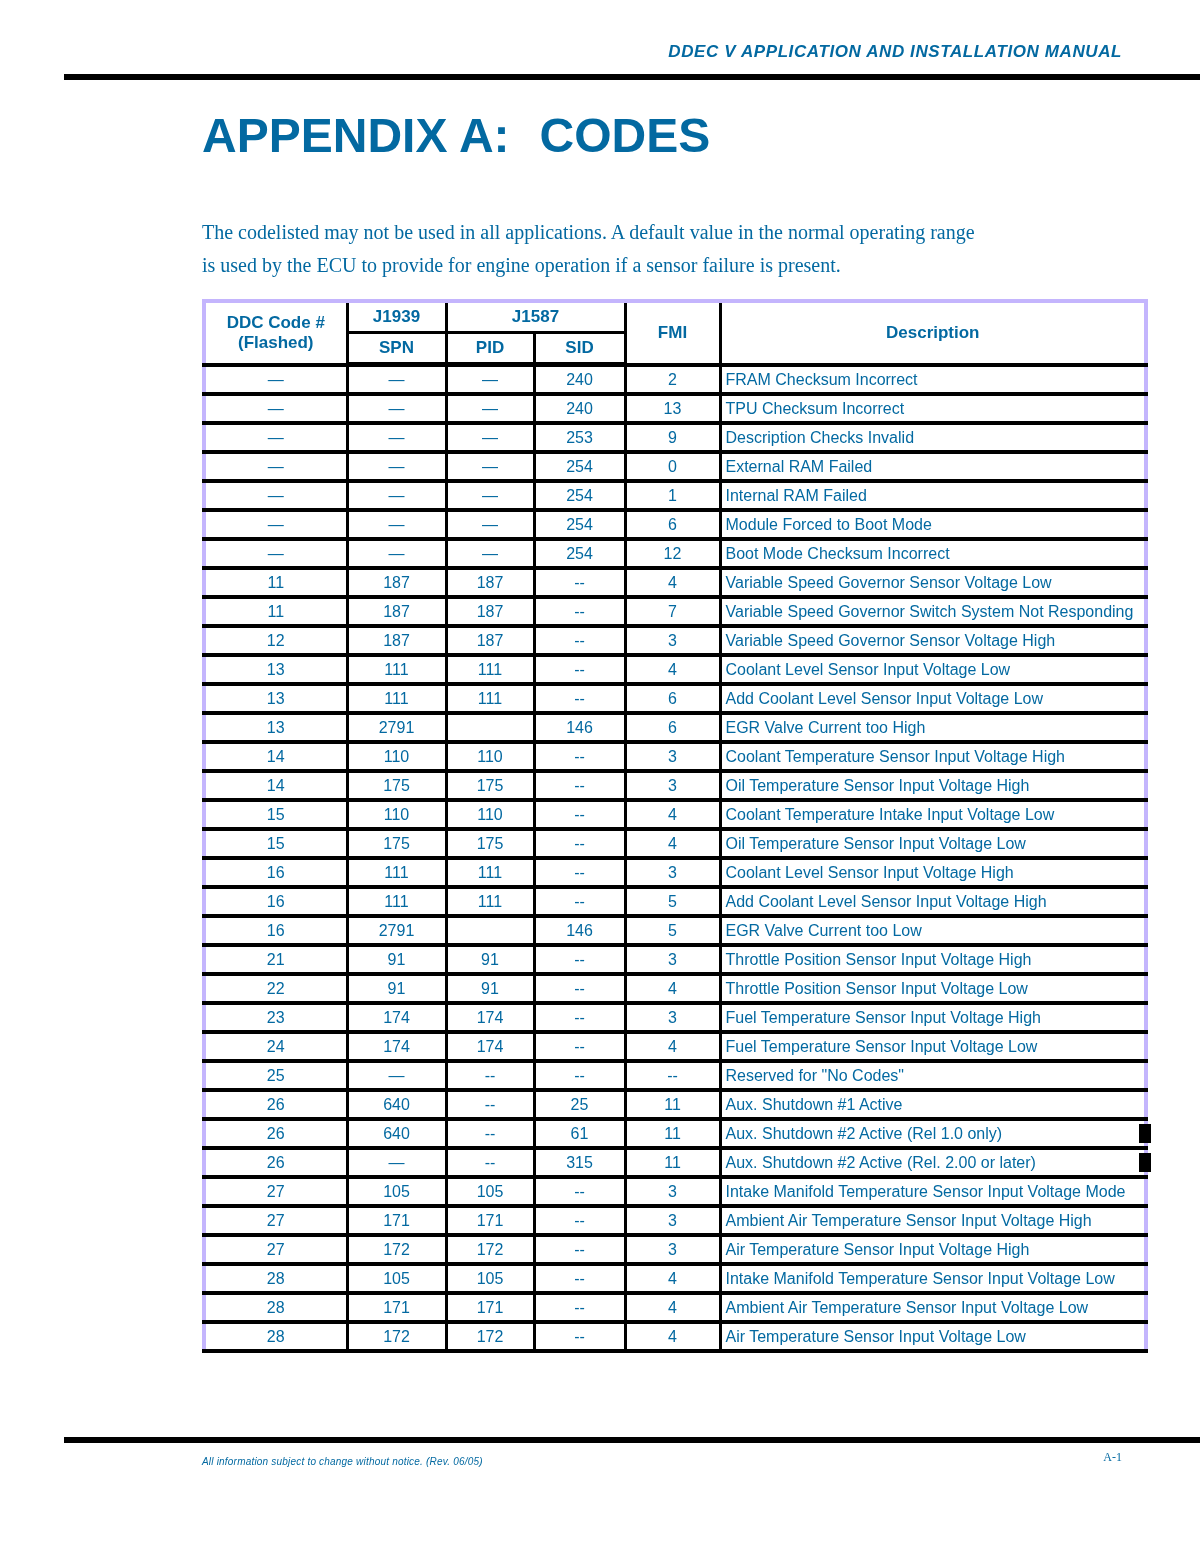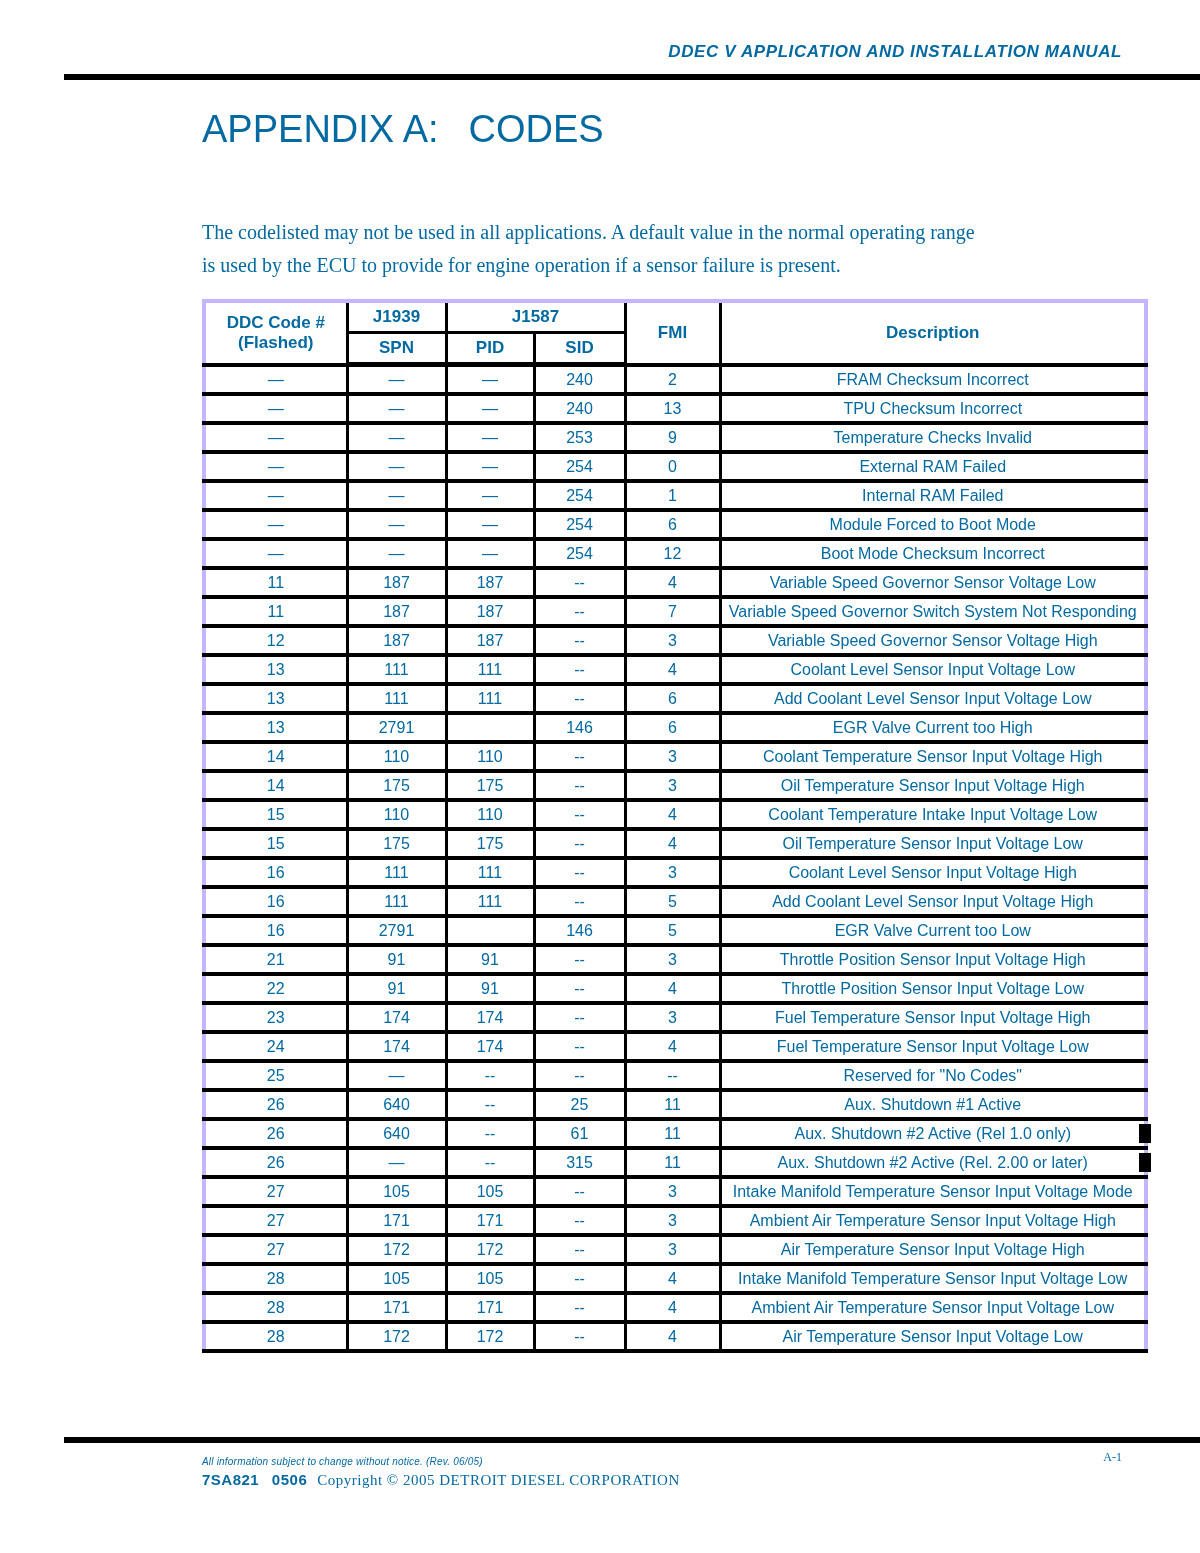--- a/index.html
+++ b/index.html
@@ -9,21 +9,21 @@
   }
   .running-head {
     position:absolute; top:42px; right:112px;
     font-style:italic; font-weight:bold; font-size:17px; letter-spacing:0.6px;
   }
   .rule { position:absolute; left:30px; width:1142px; height:6px; background:#000; }
   .rule-top { top:74px; }
   .rule-bottom { top:1437px; }
   .title {
     position:absolute; top:108px; left:168px; margin:0;
-    font-size:38px; font-weight:normal; letter-spacing:0px; white-space:nowrap;
+    font-size:48px; font-weight:bold; letter-spacing:0px; white-space:nowrap;
   }
   .title .gap { margin-right:30px; display:inline-block; }
   .intro {
     position:absolute; top:216px; left:168px; width:940px; margin:0;
     font-family:"Liberation Serif", serif; font-size:20px; line-height:33px;
     white-space:pre-line;
   }
   table.codes {
     position:absolute; top:299px; left:168px; width:942px;
     border-collapse:collapse; table-layout:fixed;
@@ -34,21 +34,21 @@
     font-size:17px; font-weight:bold; text-align:center; vertical-align:middle;
     height:26px; padding:1px 2px; line-height:20px;
   }
   table.codes thead tr:last-child th { border-bottom-width:5px; }
   table.codes td {
     font-size:16px; vertical-align:middle; height:23px;
     padding:1px 4px; line-height:19px;
     border-top-width:4px; border-bottom-width:4px;
   }
   td.c { text-align:center; }
-  td.desc { text-align:center; padding-left:10px; padding-right:6px; position:relative; }
+  td.desc { text-align:left; padding-left:10px; padding-right:6px; position:relative; }
   th.pre { white-space:pre-line; }
   .changebar {
     position:absolute; right:-7px; top:3px; bottom:3px; width:12px; background:#000;
   }
   .footer-note {
     position:absolute; top:1456px; left:168px;
     font-style:italic; font-weight:normal; font-size:10px; letter-spacing:0.2px;
   }
   .footer-pub { position:absolute; top:1471px; left:168px; font-size:15px; white-space:nowrap; }
   .footer-pub .pub-code { font-weight:bold; word-spacing:8px; letter-spacing:0.5px; }
@@ -111,21 +111,21 @@
           <td class="c">240</td>
           <td class="c">13</td>
           <td class="desc">TPU Checksum Incorrect</td>
         </tr>
         <tr>
           <td class="c">—</td>
           <td class="c">—</td>
           <td class="c">—</td>
           <td class="c">253</td>
           <td class="c">9</td>
-          <td class="desc">Temperature Checks Invalid</td>
+          <td class="desc">Description Checks Invalid</td>
         </tr>
         <tr>
           <td class="c">—</td>
           <td class="c">—</td>
           <td class="c">—</td>
           <td class="c">254</td>
           <td class="c">0</td>
           <td class="desc">External RAM Failed</td>
         </tr>
         <tr>
@@ -366,18 +366,15 @@
           <td class="c">172</td>
           <td class="c">--</td>
           <td class="c">4</td>
           <td class="desc">Air Temperature Sensor Input Voltage Low</td>
         </tr>
       </tbody>
   </table>
 
   <div class="rule rule-bottom"></div>
   <div class="footer-note">All information subject to change without notice. (Rev. 06/05)</div>
-  <div class="footer-pub">
-    <span class="pub-code">7SA821 0506</span><span class="copyright">Copyright © 2005 DETROIT DIESEL CORPORATION</span>
-  </div>
   <div class="page-number">A-1</div>
 
 </div>
 
 </body></html>

